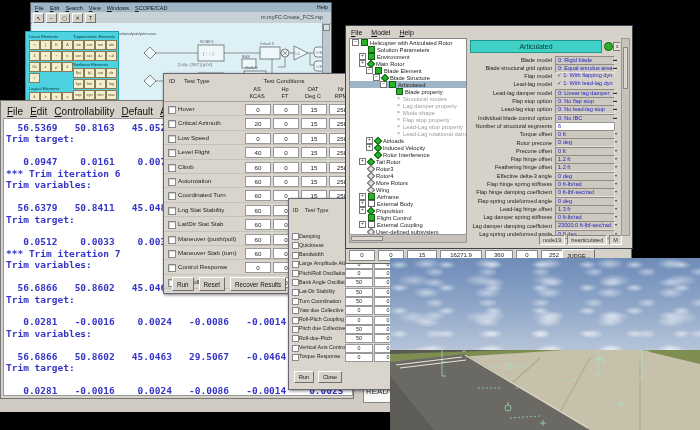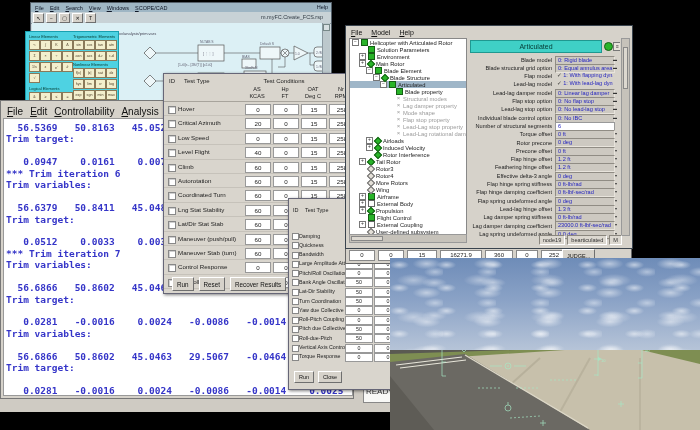--- a/index.html
+++ b/index.html
@@ -282,21 +282,21 @@
   <div class="abs bottombar"></div>
   <div class="abs frag"></div>
   <div class="abs ready-btn">READY</div>
 
   <div class="abs win-console">
     <div class="cmenu">
 
     <span class="mn">File</span>
         <span class="mn">Edit</span>
         <span class="mn">Controllability</span>
-        <span class="mn">Analysis</span>
+        <span class="mn">Default</span>
         <span class="mn">Applications</span>
       </div>
     <div class="ccontent">
 
     <div class="cline">  56.5369   50.8163   45.0527   29.5067   -0.0464    0.0507</div>
         <div class="cline">Trim target:</div>
         <div class="cline"></div>
         <div class="cline">   0.0947    0.0161    0.0072   -0.0086   -0.0014    0.0025</div>
         <div class="cline">*** Trim iteration 6</div>
         <div class="cline">Trim variables:</div>

